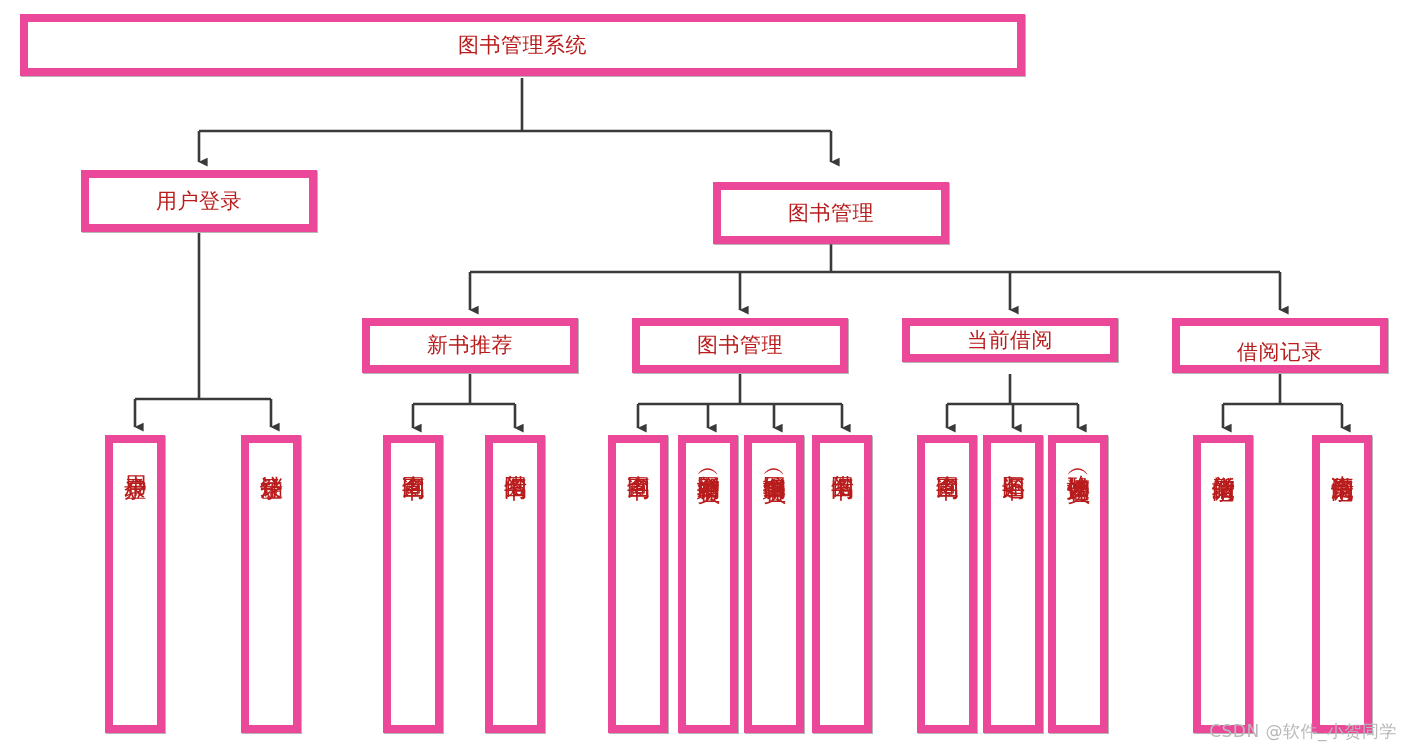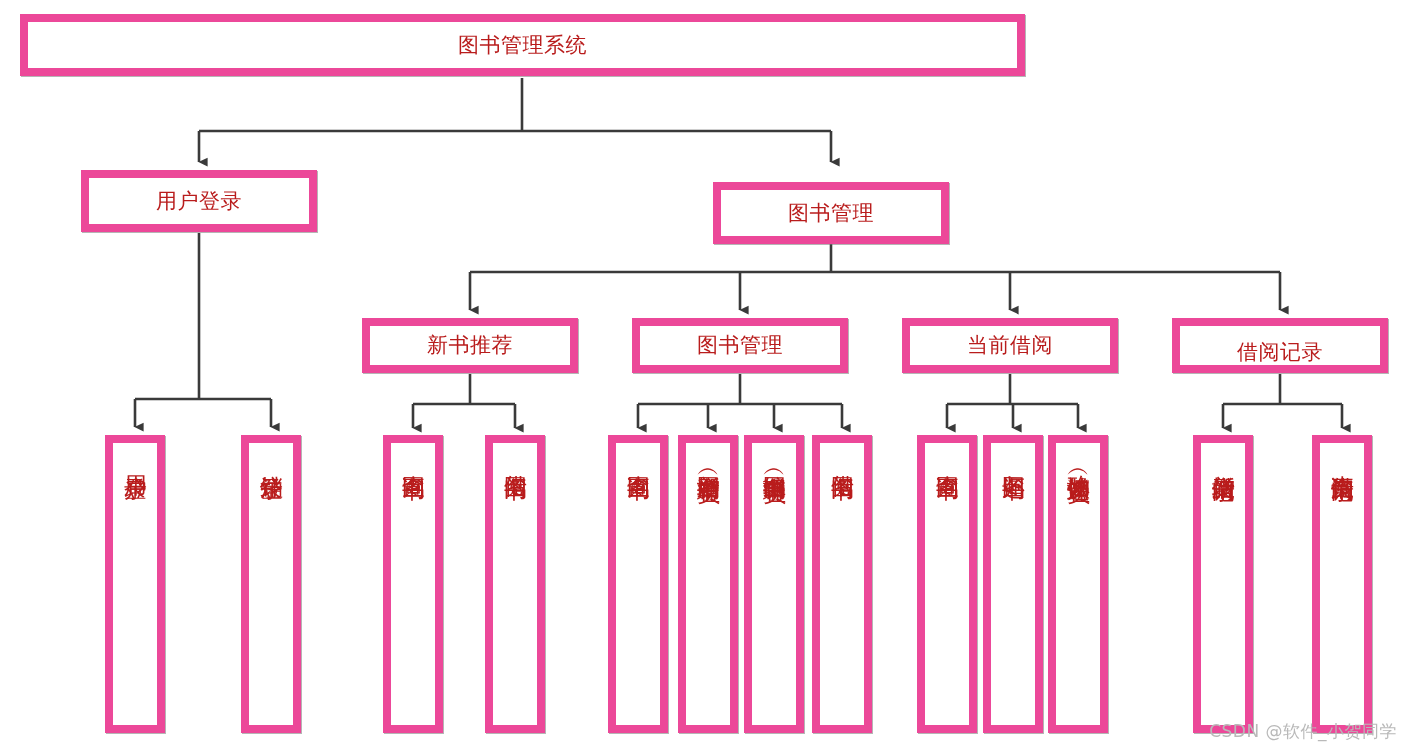--- a/index.html
+++ b/index.html
@@ -135,21 +135,21 @@
   <div class="node horizontal" style="left:713px; top:182px; width:236px; height:62px;">
     <span class="node-label">图书管理</span>
   </div>
 
   <div class="node horizontal" style="left:362px; top:318px; width:216px; height:55px;align-items:center;">
     <span class="node-label">新书推荐</span>
   </div>
   <div class="node horizontal" style="left:632px; top:318px; width:216px; height:55px;">
     <span class="node-label">图书管理</span>
   </div>
-  <div class="node horizontal" style="left:902px; top:318px; width:216px; height:55px;">
+  <div class="node horizontal" style="left:902px; top:318px; width:216px; height:44px;">
     <span class="node-label">当前借阅</span>
   </div>
   <div class="node horizontal" style="left:1172px; top:318px; width:216px; height:55px;align-items:flex-end;">
     <span class="node-label">借阅记录</span>
   </div>
 
   <div class="node vertical" style="left:105px; top:435px; width:60px; height:298px;">
     <span class="node-label">用户登录</span>
   </div>
   <div class="node vertical" style="left:241px; top:435px; width:60px; height:298px;">

